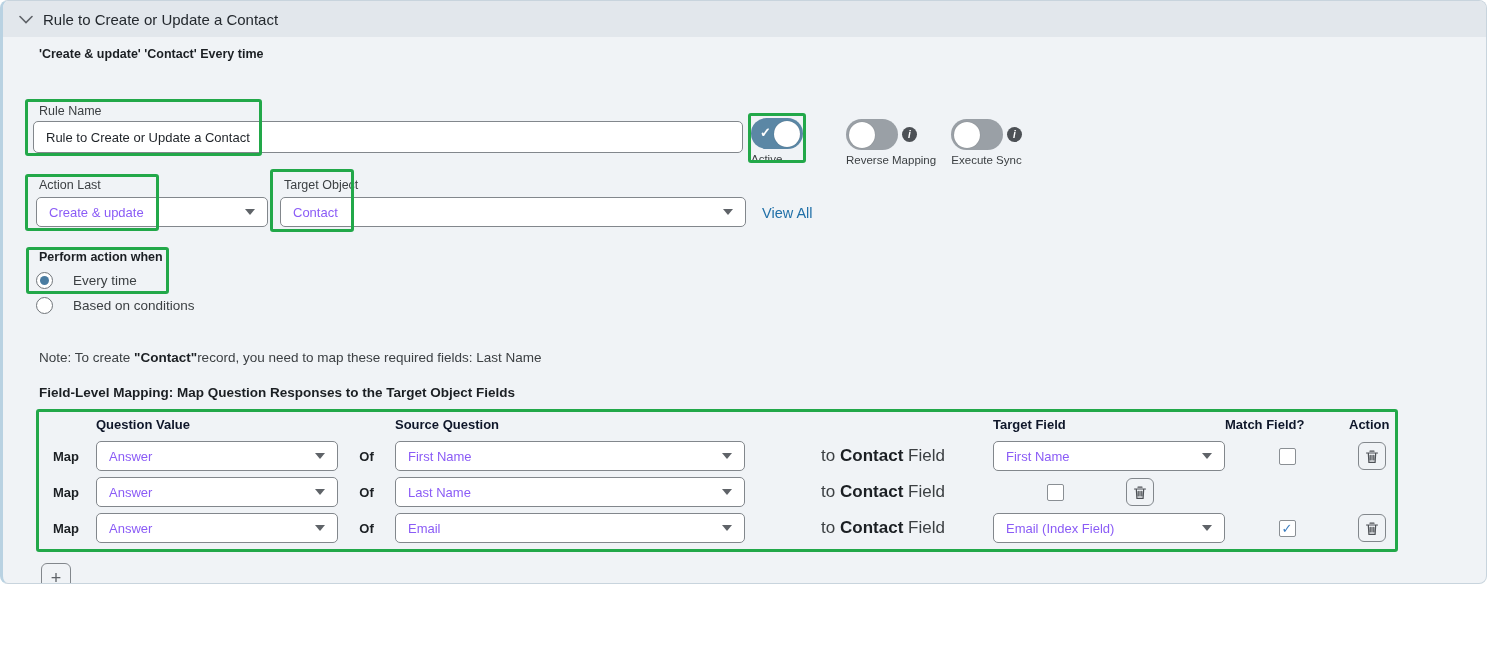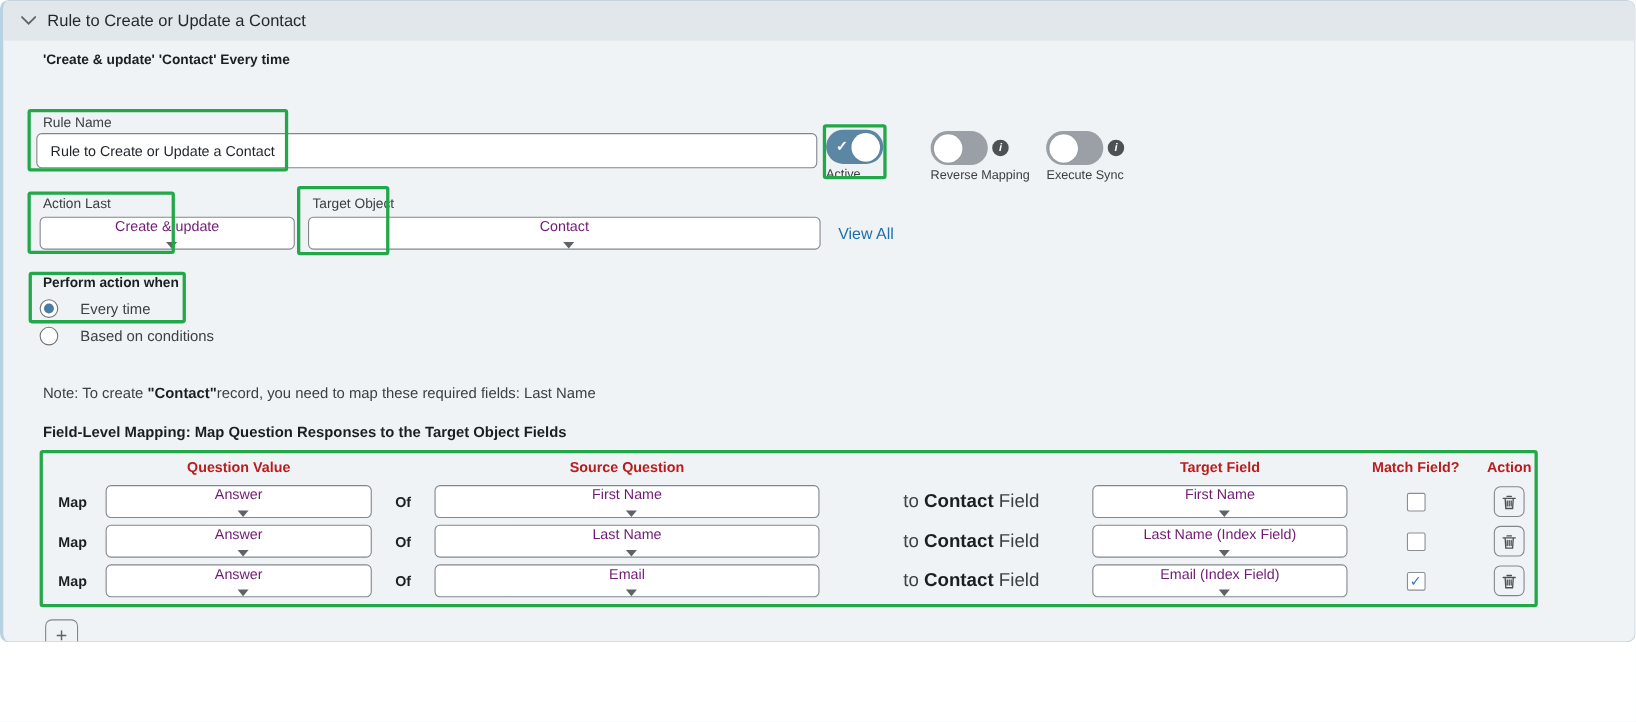--- a/index.html
+++ b/index.html
@@ -20,21 +20,21 @@
   .abs { position:absolute; }
 
   .text-input {
     background:#fff; border:1px solid #82878c; border-radius:5px;
     height:32px; padding:0 12px; font-size:13px; color:#1f2328; width:100%;
     font-family:"Liberation Sans", sans-serif;
   }
   .selectbox {
     background:#fff; border:1px solid #82878c; border-radius:5px; height:30px;
     display:flex; align-items:center; justify-content:space-between;
-    padding:0 12px; font-size:13px; color:#701a75; cursor:default;flex-direction:column;
+    padding:0 12px; font-size:13px; color:#8b5cf6; cursor:default;
   }
   .caret { width:0; height:0; border-left:5px solid transparent; border-right:5px solid transparent; border-top:6px solid #5f6368; flex:none; margin-left:8px; }
 
   .toggle-group { position:absolute; display:flex; flex-direction:column; }
   .toggle-row { display:flex; align-items:center; gap:4px; }
   .toggle { position:relative; width:52px; height:31px; border-radius:16px; background:#9aa0a6; flex:none; }
   .toggle .knob { position:absolute; top:2.5px; left:3px; width:26px; height:26px; border-radius:50%; background:#fff; box-shadow:0 0 1px rgba(0,0,0,.3); }
   .toggle .check { display:none; position:absolute; left:9px; top:7px; color:#fff; font-size:13px; font-weight:bold; }
   .toggle.on { background:#5b87a5; }
   .toggle.on .knob { left:23px; }
@@ -57,21 +57,21 @@
   .t-header { display:flex; height:22px; align-items:center; }
   .t-row { display:flex; height:30px; margin-top:6px; align-items:center; }
   .col-map   { width:60px;  display:flex; justify-content:center; }
   .col-qv    { width:242px; }
   .col-of    { width:57px;  display:flex; justify-content:center; }
   .col-sq    { width:350px; }
   .col-to    { width:248px; display:flex; justify-content:center; }
   .col-tf    { width:232px; }
   .col-match { width:124px; display:flex; justify-content:center; }
   .col-action{ width:46px;  display:flex; justify-content:center; }
-  .t-header .hd { font-size:13px; font-weight:bold; color:#b91c1c; text-align:center; width:100%; }
+  .t-header .hd { font-size:13px; font-weight:bold; color:#0f172a; text-align:left; width:100%; }
   .cell-bold { font-size:13px; font-weight:bold; color:#1b1f23; }
   .to-text { font-size:17px; color:#3c4043;margin-left:28px; }
   .to-text b { color:#1b1f23; }
   .checkbox { width:17px; height:17px; border:1px solid #8a8f94; border-radius:2px; background:#fff; position:relative; }
   .checkbox.on::after { content:"\2713"; position:absolute; left:2px; top:0px; font-size:13px; color:#3a7cbf; }
   .icon-btn { width:28px; height:28px; background:transparent; border:1px solid #82878c; border-radius:6px; display:flex; align-items:center; justify-content:center; cursor:pointer; }
 
   .plus-btn { position:absolute; left:38px; top:562px; width:30px; height:30px; border:1px solid #82878c; border-radius:6px; background:transparent; font-size:18px; color:#5f6368; display:flex; align-items:center; justify-content:center; cursor:pointer; }
 
   .btn { border:none; border-radius:4px; color:#fff; font-size:13.5px; font-family:"Liberation Sans", sans-serif; cursor:pointer; display:flex; align-items:center; justify-content:center; }
@@ -237,26 +237,20 @@
         </div>
       <div class="col-sq">
           <div class="selectbox">
             <span>Last Name</span>
             <span class="caret"></span>
           </div>
         </div>
       <div class="col-to">
           <span class="to-text"><span>to</span> <b>Contact</b> <span>Field</span></span>
         </div>
-      <div class="col-tf">
-          <div class="selectbox">
-            <span>Last Name (Index Field)</span>
-            <span class="caret"></span>
-          </div>
-        </div>
       <div class="col-match">
           <span class="checkbox"></span>
         </div>
       <div class="col-action">
         <button class="icon-btn">
           <svg width="14" height="15" viewBox="0 0 14 15">
               <path d="M5 2.2h4M1.5 4h11M3.3 4l.6 9.3h6.2l.6-9.3M5.2 6.3v4.6M7 6.3v4.6M8.8 6.3v4.6" stroke="#4d5156" stroke-width="1.2" fill="none" stroke-linecap="round"></path>
             </svg>
         </button>
       </div>

